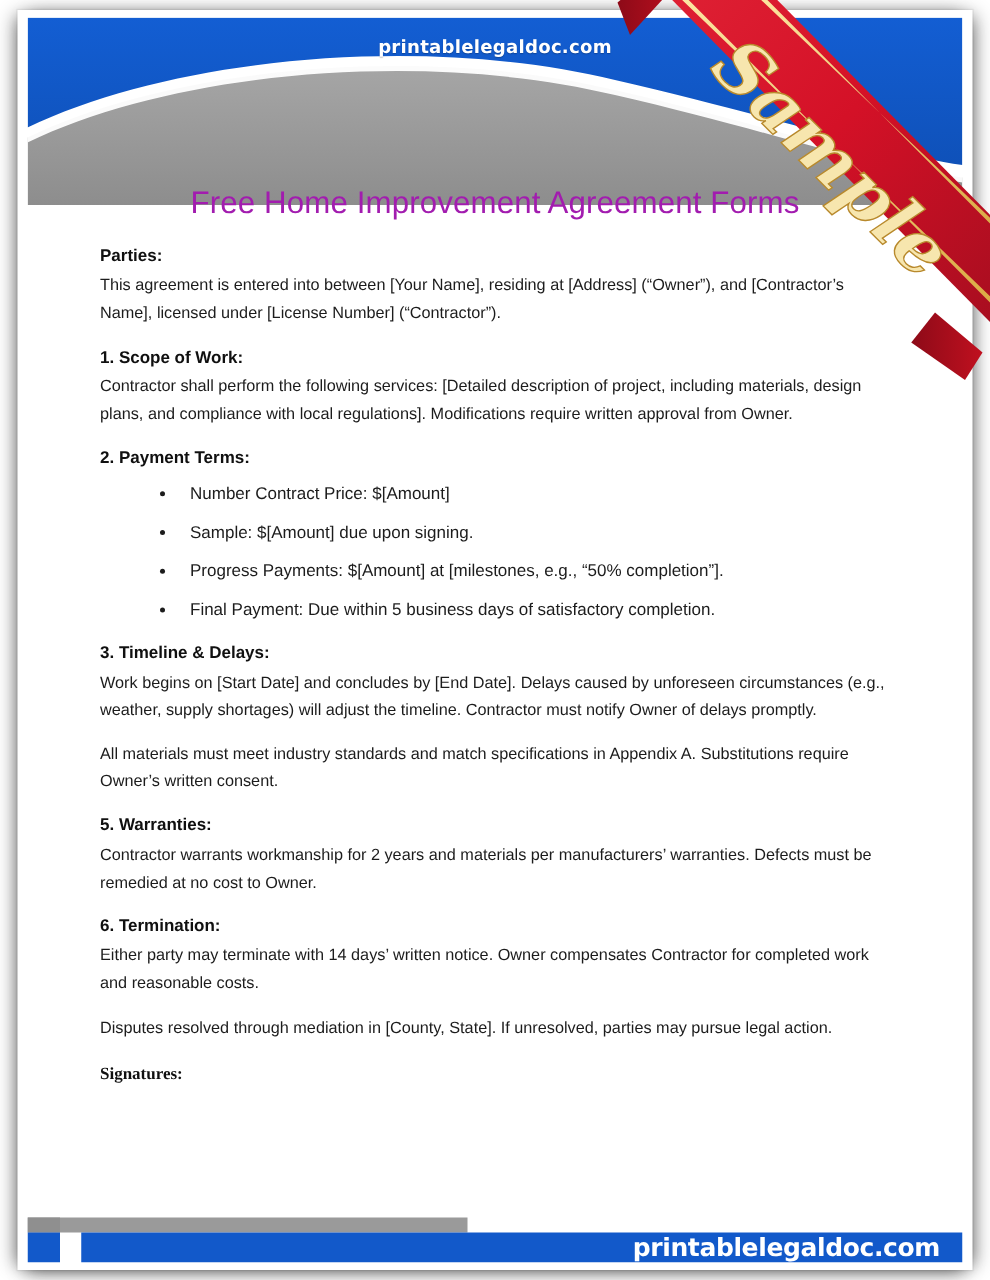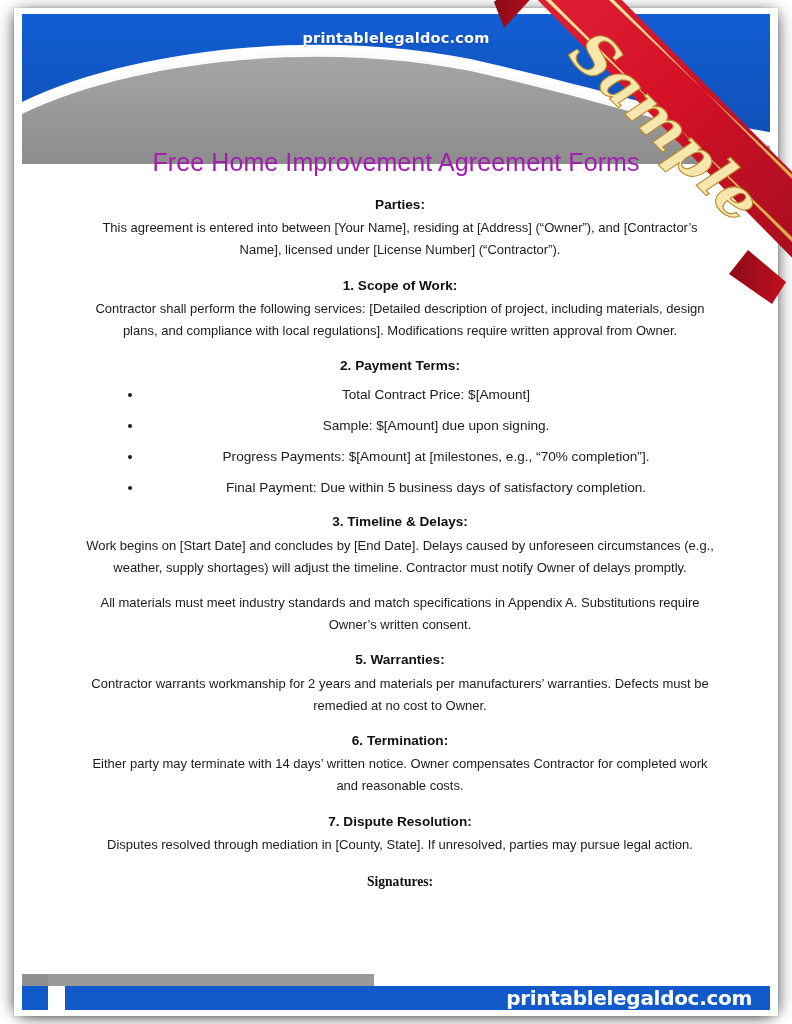--- a/index.html
+++ b/index.html
@@ -103,21 +103,20 @@
 
   .doc-body {
     position: absolute;
     left: 58px;
     top: 180px;
     width: 640px;
     color: #1c1c1c;
     font-size: 13.6px;
     line-height: 22.2px;
     font-family: "Liberation Sans", sans-serif;
-    text-align: center;
   }
 
   .sec { margin: 0 0 13px 0; }
   .sec:last-child { margin-bottom: 0; }
   .sec-head {
     font-weight: 700;
     font-size: 13.6px;
     margin: 0 0 1px 0;
     color: #101010;
   }
@@ -245,29 +244,29 @@
       <div class="sec">
         <div class="sec-head">1. Scope of Work:</div>
         <p class="sec-text">Contractor shall perform the following services: [Detailed description of project, including materials, design plans, and compliance with local regulations]. Modifications require written approval from Owner.</p>
       </div>
 
       <div class="sec">
         <div class="sec-head">2. Payment Terms:</div>
         <ul class="bullets">
           <li>
             <span class="bullet-dot"></span>
-            <span>Total Contract Price: $[Amount]</span>
+            <span>Number Contract Price: $[Amount]</span>
           </li>
           <li>
             <span class="bullet-dot"></span>
             <span>Sample: $[Amount] due upon signing.</span>
           </li>
           <li>
             <span class="bullet-dot"></span>
-            <span>Progress Payments: $[Amount] at [milestones, e.g., “70% completion”].</span>
+            <span>Progress Payments: $[Amount] at [milestones, e.g., “50% completion”].</span>
           </li>
           <li>
             <span class="bullet-dot"></span>
             <span>Final Payment: Due within 5 business days of satisfactory completion.</span>
           </li>
         </ul>
       </div>
 
       <div class="sec">
         <div class="sec-head">3. Timeline &amp; Delays:</div>
@@ -282,21 +281,20 @@
         <div class="sec-head">5. Warranties:</div>
         <p class="sec-text">Contractor warrants workmanship for 2 years and materials per manufacturers’ warranties. Defects must be remedied at no cost to Owner.</p>
       </div>
 
       <div class="sec">
         <div class="sec-head">6. Termination:</div>
         <p class="sec-text">Either party may terminate with 14 days’ written notice. Owner compensates Contractor for completed work and reasonable costs.</p>
       </div>
 
       <div class="sec">
-        <div class="sec-head">7. Dispute Resolution:</div>
         <p class="sec-text">Disputes resolved through mediation in [County, State]. If unresolved, parties may pursue legal action.</p>
       </div>
 
       <div class="sec sig-block">
         <div class="sec-head">Signatures:</div>
       </div>
 
     </div>
 
     <div class="footer-gray-bar"></div>

